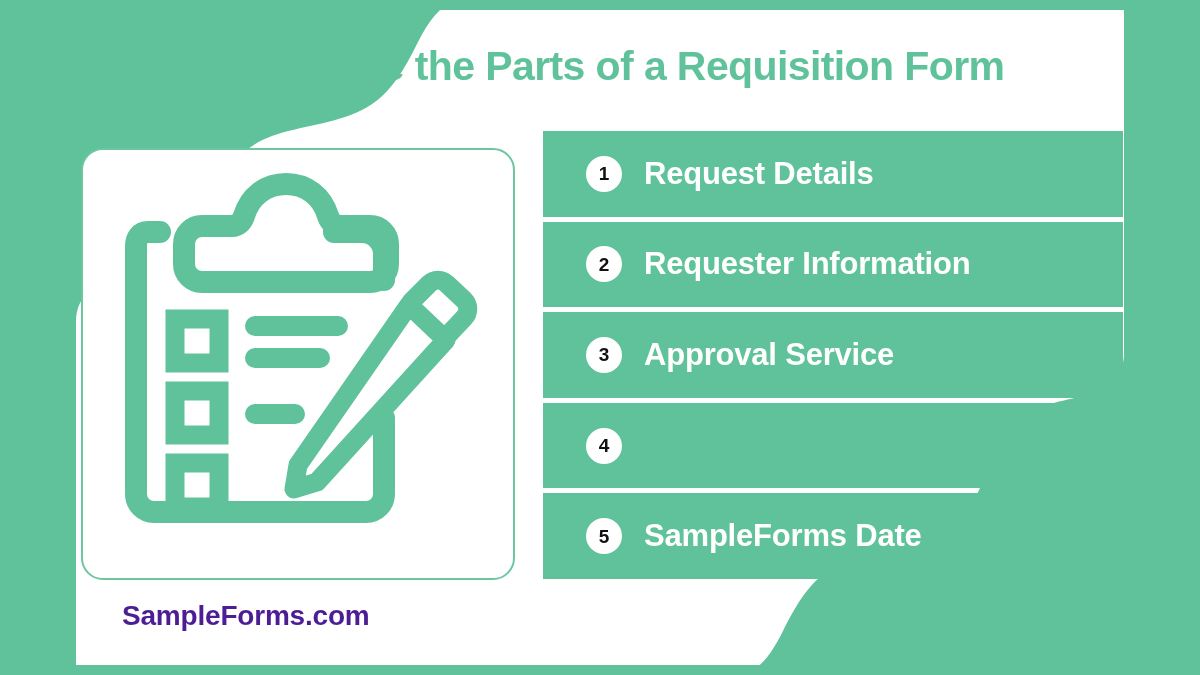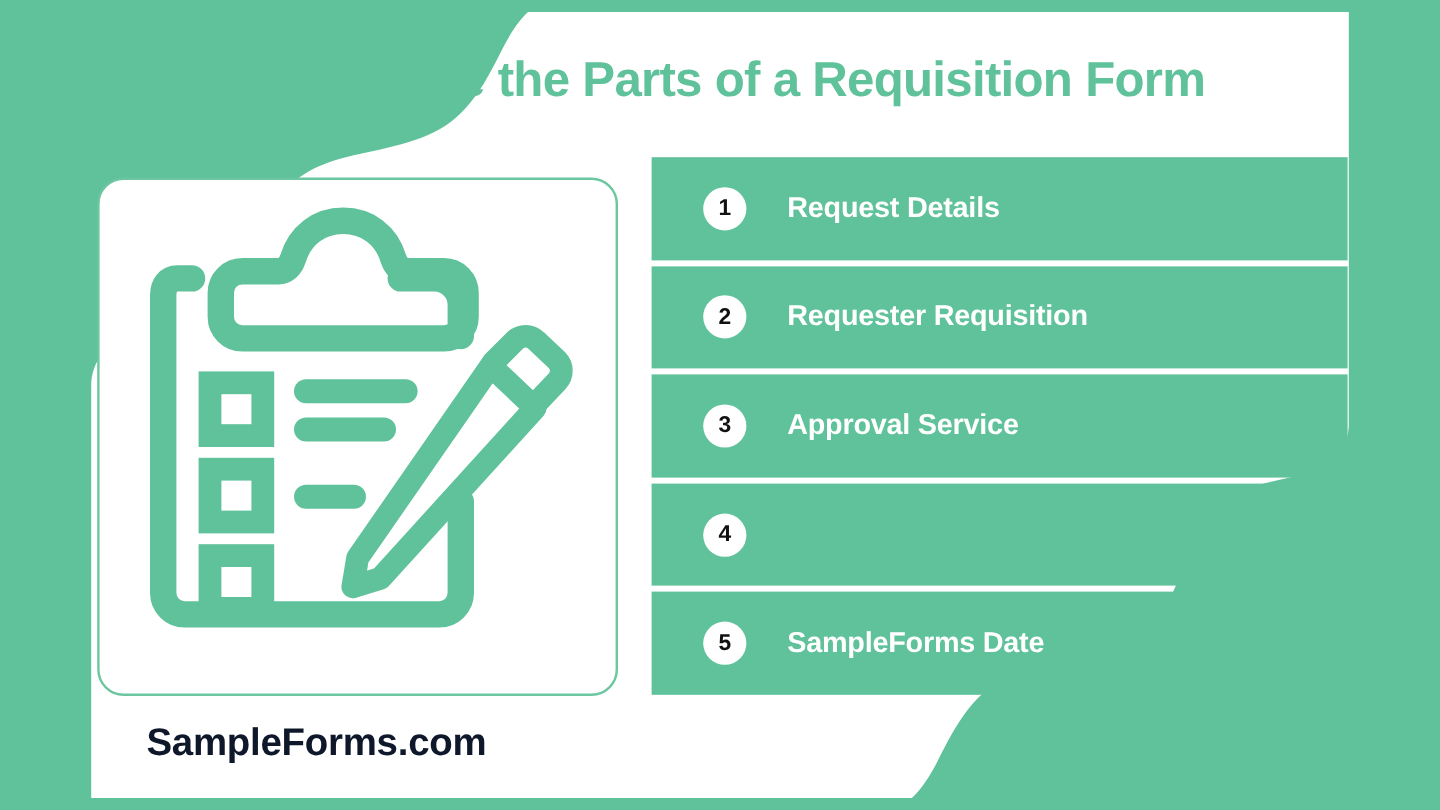--- a/index.html
+++ b/index.html
@@ -72,22 +72,22 @@
     transform: translate(-50%, -50%);
     width: 400px;
     height: 400px;
   }
 
   
   .brand {
     position: absolute;
     left: 122px;
     top: 600px;
-    color: #0f172a;
-    font-size: 32px;
+    color: #4c1d95;
+    font-size: 28px;
     font-weight: bold;
     letter-spacing: -0.2px;
   }
 
   
   .list {
     position: absolute;
     left: 543px;
     top: 131px;
     width: 580px;
@@ -112,23 +112,23 @@
     background: #ffffff;
     color: #111111;
     font-size: 19px;
     font-weight: bold;
     display: flex;
     align-items: center;
     justify-content: center;
     line-height: 1;
   }
   .item-label {
-    margin-left: 34px;
+    margin-left: 22px;
     color: #ffffff;
-    font-size: 24px;
+    font-size: 31px;
     font-weight: bold;
     letter-spacing: -0.2px;
     white-space: nowrap;
   }
 </style>
 </head>
 <body>
 
 <div id="stage">
 
@@ -290,21 +290,21 @@
 
     <div class="list">
 
       <div class="list-item">
         <div class="num-circle">1</div>
         <div class="item-label">Request Details</div>
       </div>
 
       <div class="list-item">
         <div class="num-circle">2</div>
-        <div class="item-label">Requester Requisition</div>
+        <div class="item-label">Requester Information</div>
       </div>
 
       <div class="list-item">
         <div class="num-circle">3</div>
         <div class="item-label">Approval Service</div>
       </div>
 
       <div class="list-item">
         <div class="num-circle">4</div>
       </div>

